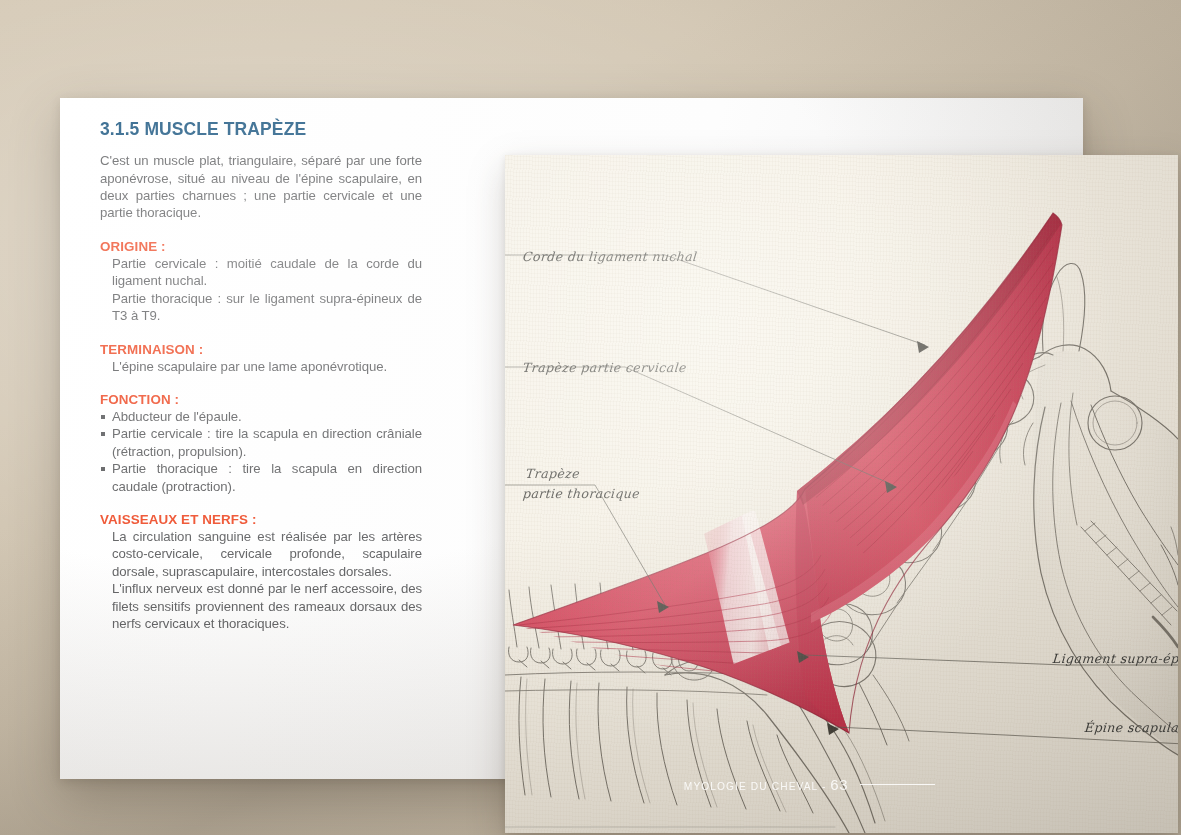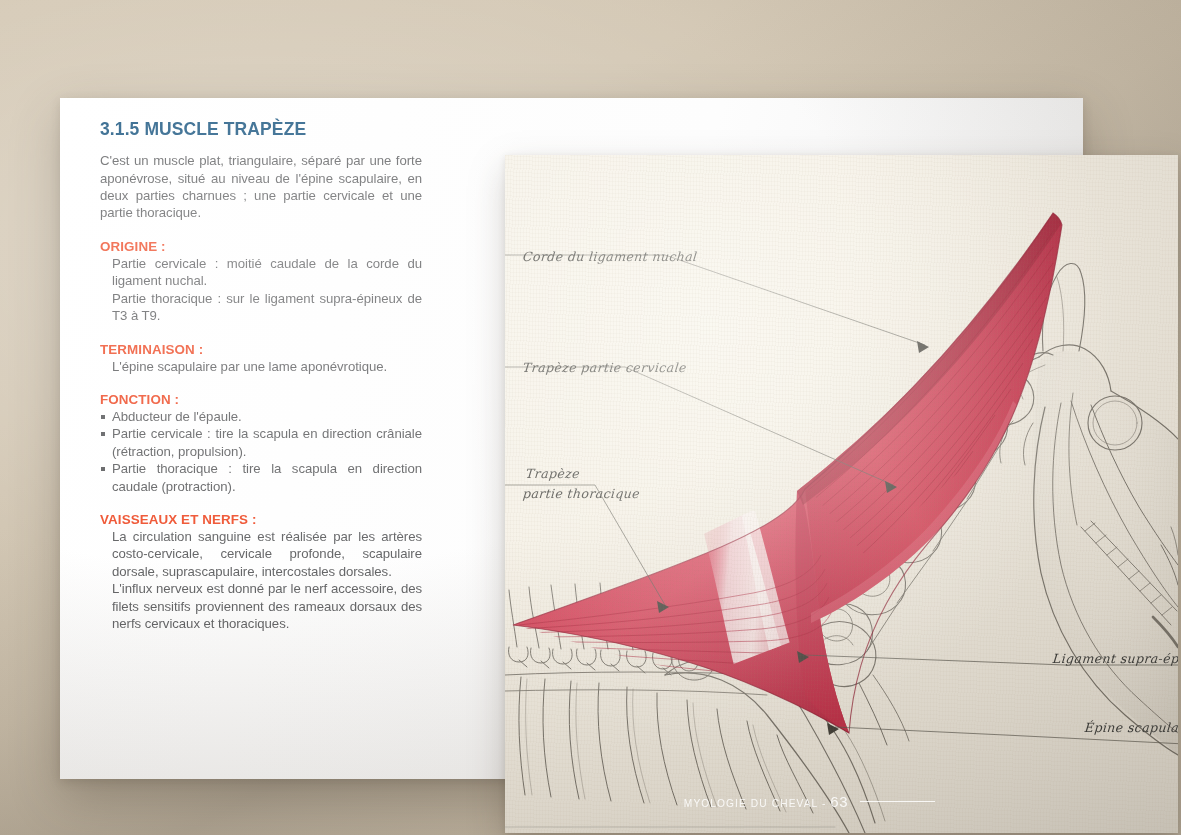--- a/index.html
+++ b/index.html
@@ -129,21 +129,21 @@
     letter-spacing: 0.35px;
     white-space: nowrap;
     line-height: 15px;
     z-index: 3;
     transform: skewX(-6deg);
   }
 
   
   .footer {
     position: absolute;
-    left: 0; bottom: 0;
+    left: 0; bottom: 17px;
     width: 945px; height: 55px;
     z-index: 6;
   }
   .footer-text {
     position: absolute;
     right: 97px; top: 13px;
     font-size: 10.2px;
     letter-spacing: 1.1px;
     color: #ffffff;
     opacity: 0.86;

